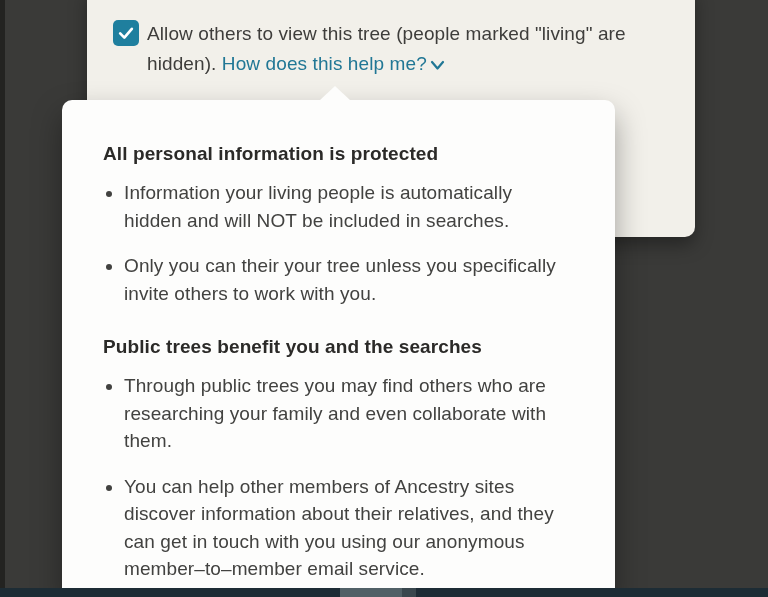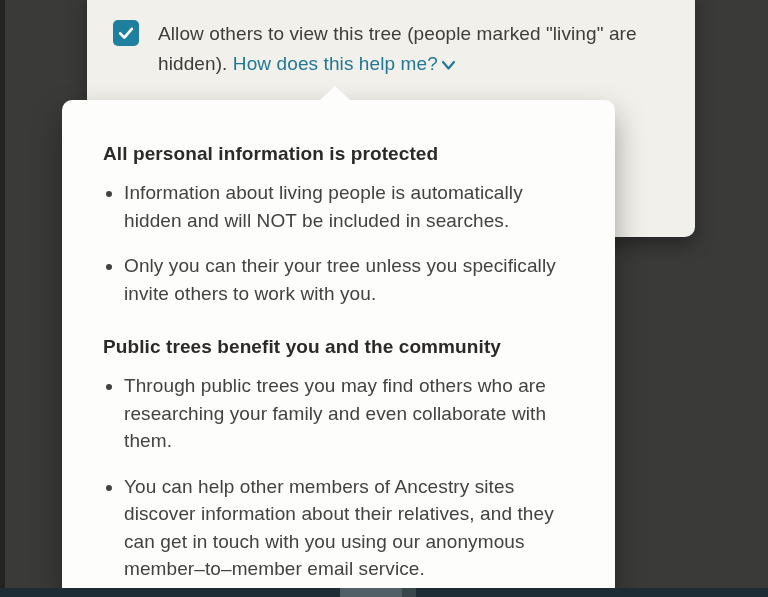--- a/index.html
+++ b/index.html
@@ -40,21 +40,21 @@
     flex: 0 0 26px;
     background: #1f7f9e;
     border-radius: 5px;
     display: flex;
     align-items: center;
     justify-content: center;
     cursor: pointer;
     margin-top: 1px;
   }
   .consent-label {
-    margin-left: 19px;
+    margin-left: 8px;
     max-width: 508px;
     font-size: 19px;
     line-height: 30px;
     color: #3e3d3b;
     letter-spacing: 0.1px;
   }
   .help-link {
     color: #217795;
     cursor: pointer;
     white-space: nowrap;
@@ -153,25 +153,25 @@
           </span></span>
       </div>
     </div>
   </div>
 
   <div class="popover">
     <div class="popover-arrow"></div>
 
     <h3>All personal information is protected</h3>
     <ul>
-      <li>Information about living people is automatically hidden and will NOT be included in searches.</li>
+      <li>Information your living people is automatically hidden and will NOT be included in searches.</li>
       <li>Only you can their your tree unless you specifically invite others to work with you.</li>
     </ul>
 
-    <h3 class="second">Public trees benefit you and the community</h3>
+    <h3 class="second">Public trees benefit you and the searches</h3>
     <ul>
       <li>Through public trees you may find others who are researching your family and even collaborate with them.</li>
       <li>You can help other members of Ancestry sites discover information about their relatives, and they can get in touch with you using our anonymous member–to–member email service.</li>
     </ul>
   </div>
 
   <div class="bottom-bar">
     <div class="scroll-thumb"></div>
     <div class="scroll-thumb-fade"></div>
   </div>

